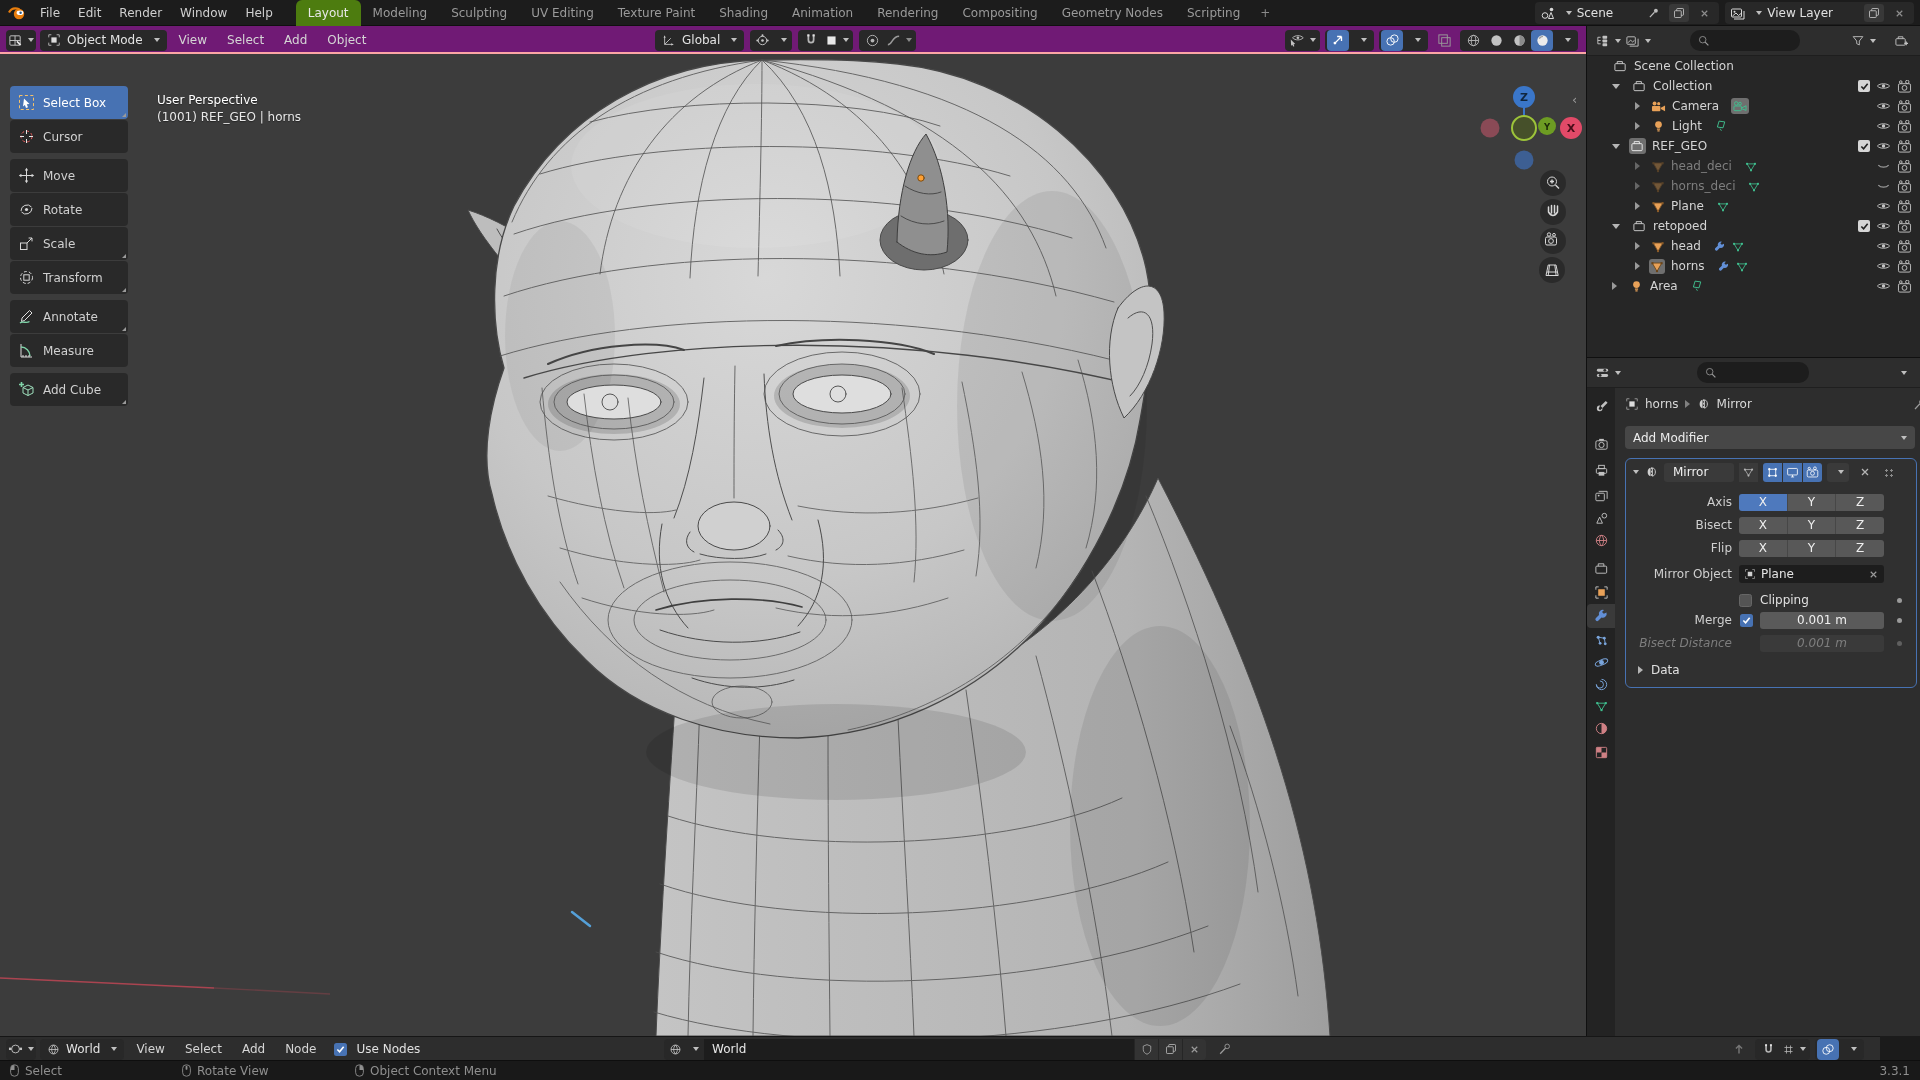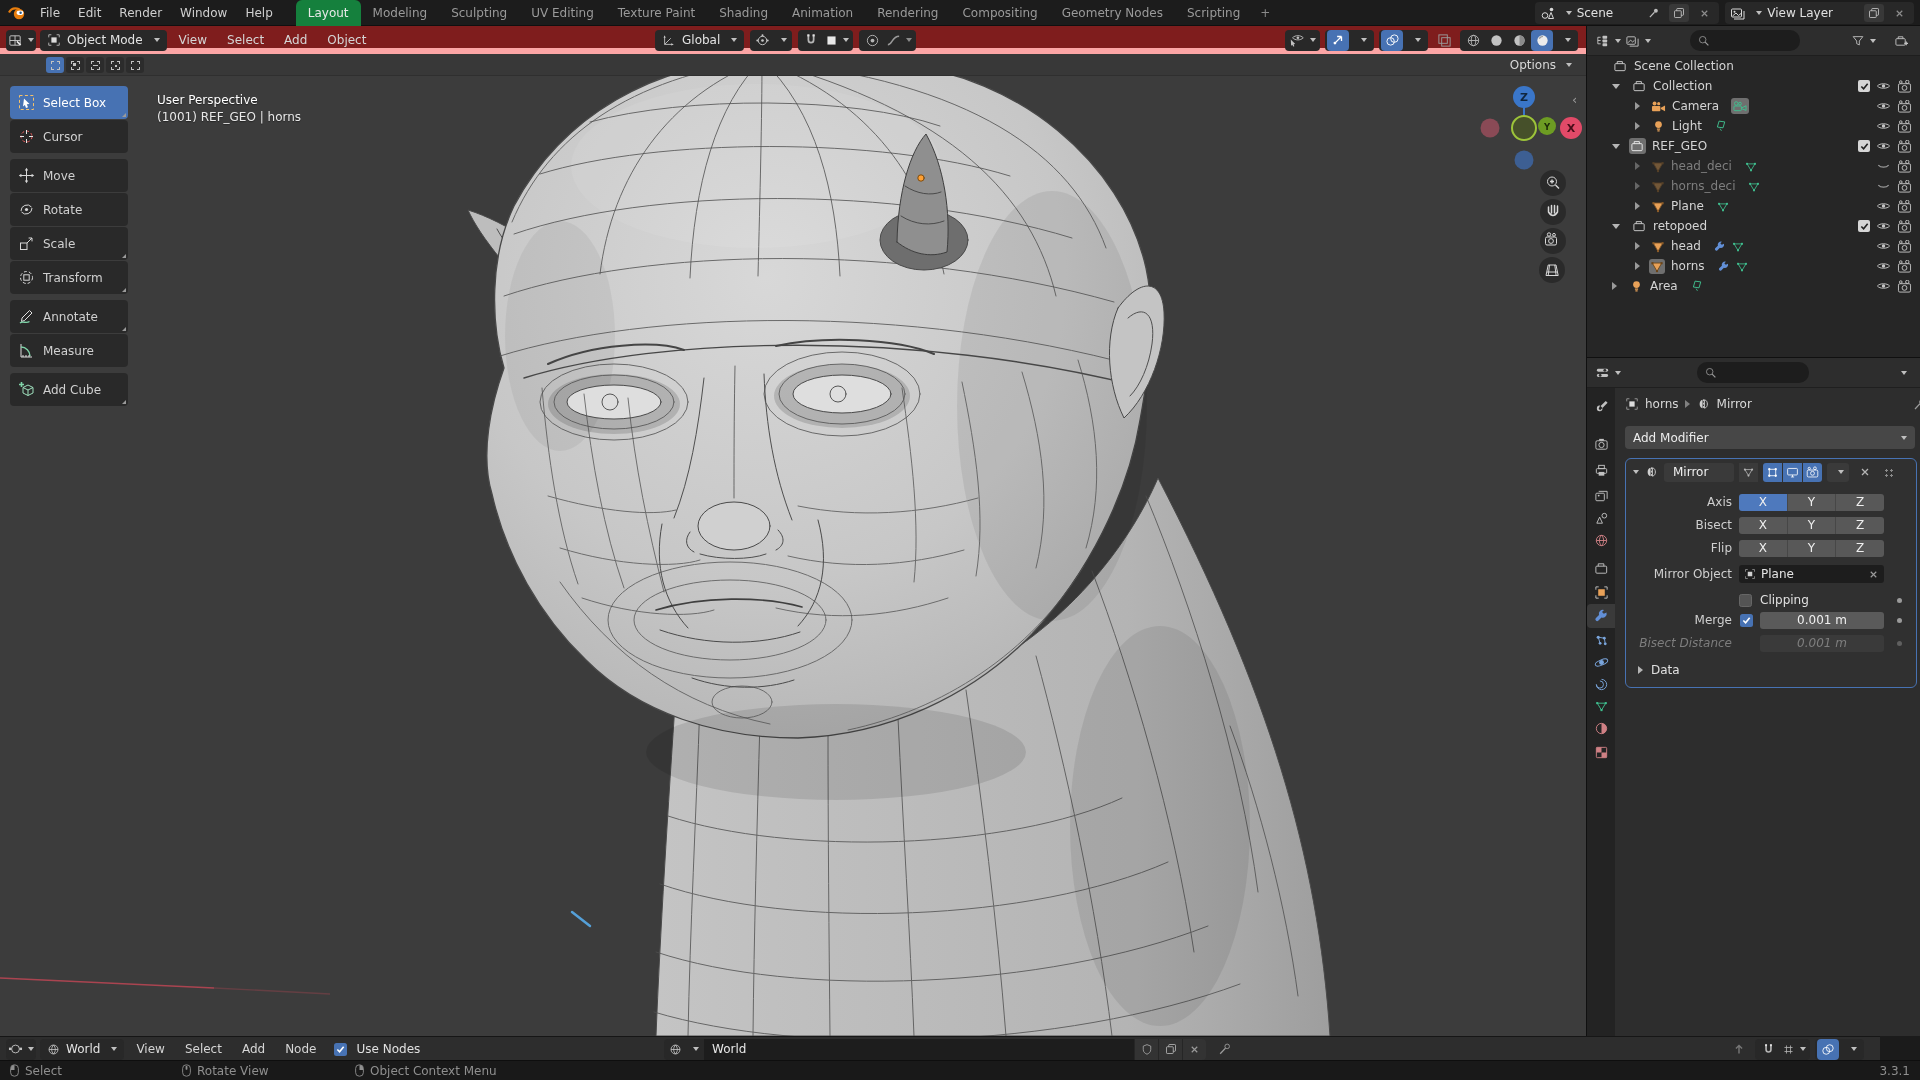--- a/index.html
+++ b/index.html
@@ -10,30 +10,30 @@
 .caret.dim{border-top-color:#8a8a8a;}
 .tri{width:0;height:0;display:inline-block;flex:none;}
 .tri.down{border-left:4.5px solid transparent;border-right:4.5px solid transparent;border-top:5.5px solid #b5b5b5;}
 .tri.right{border-top:4.5px solid transparent;border-bottom:4.5px solid transparent;border-left:5.5px solid #9a9a9a;}
 svg{display:block;}
 
 #topbar{position:absolute;left:0;top:0;width:1920px;height:26px;background:#1c1c1c;display:flex;align-items:center;border-bottom:1px solid #101010;}
 #topbar .menu{padding:0 9px;color:#cfcfcf;height:26px;line-height:26px;}
 #tabs{display:flex;align-items:flex-end;height:26px;margin-left:14px;}
 .tab{padding:0 12px;height:26px;line-height:26px;color:#9a9a9a;white-space:nowrap;}
-.tab.active{background:#15803d;color:#e8e8e8;border-radius:6px 6px 0 0;}
+.tab.active{background:#4d7c0f;color:#e8e8e8;border-radius:6px 6px 0 0;}
 .tab.add{color:#8a8a8a;padding:0 8px;}
 #tb-right{position:absolute;right:6px;top:2px;display:flex;gap:6px;align-items:center;height:22px;}
 .tb-field{display:flex;align-items:center;background:#282828;border-radius:4px;height:22px;padding:0 5px;gap:5px;}
 .tb-field .name{color:#e0e0e0;padding-right:26px;}
 .mini-btn{width:20px;height:18px;display:flex;align-items:center;justify-content:center;background:#383838;border-radius:3px;}
 .mini-btn.plain{background:transparent;}
 
 #viewport{position:absolute;left:0;top:26px;width:1587px;height:1010px;background:#3c3c3c;overflow:hidden;border-right:1px solid #101010;}
-#vp-header{position:absolute;left:0;top:0;width:100%;height:28px;background:#7f1d1d;border-bottom:6px solid #fca5a5;z-index:30;}
+#vp-header{position:absolute;left:0;top:0;width:100%;height:28px;background:#701a75;border-bottom:2px solid #fca5a5;z-index:30;}
 .hgroup{position:absolute;top:0;height:28px;display:flex;align-items:center;gap:4px;}
 .dd{display:inline-flex;align-items:center;background:#282828;border-radius:4px;height:21px;padding:0 7px;gap:6px;color:#e2e2e2;}
 .menu-item{padding:0 8px;color:#d5d5d5;}
 .icon-btn{display:inline-flex;align-items:center;justify-content:center;height:21px;min-width:22px;border-radius:4px;padding:0 2px;}
 .icon-btn.on{background:#4772b3;}
 .seg{display:inline-flex;background:#282828;border-radius:4px;height:21px;align-items:center;padding:0 2px;gap:1px;}
 #vp-toolstrip{position:absolute;left:0;top:28px;width:100%;height:22px;background:#383838;border-bottom:1px solid #2f2f2f;z-index:25;}
 .selmode{position:absolute;left:46px;top:3px;display:flex;gap:2px;}
 .sm-btn{width:18px;height:16px;background:#2c2c2c;border-radius:3px;display:flex;align-items:center;justify-content:center;}
 .sm-btn.on{background:#4772b3;}
@@ -471,43 +471,20 @@
               <path d="M4.5 6 a4.5 4.5 0 0 1 4 -2.5" stroke="#9a9a9a" stroke-width="1.4" fill="none"></path>
             </svg>
           </span>
           <span class="icon-btn">
               <span class="caret"></span>
             </span>
         </span>
       </div>
     </div>
 
-    <div id="vp-toolstrip">
-      <div class="selmode">
-        <span class="sm-btn on">
-            <span class="sm-glyph"></span>
-          </span>
-        <span class="sm-btn">
-            <span class="sm-glyph f"></span>
-          </span>
-        <span class="sm-btn">
-            <span class="sm-glyph m"></span>
-          </span>
-        <span class="sm-btn">
-            <span class="sm-glyph d"></span>
-          </span>
-        <span class="sm-btn">
-            <span class="sm-glyph"></span>
-          </span>
-      </div>
-      <div id="options-btn">
-        <span>Options</span>
-        <span class="caret"></span>
-      </div>
-    </div>
 
     <div id="vp-overlay-text">
       <div>User Perspective</div>
       <div class="l2">(1001) REF_GEO | horns</div>
     </div>
 
     <div id="toolbar">
       <div class="tool active">
         <svg width="17" height="17" viewBox="0 0 17 17">
           <rect x="1.5" y="1.5" width="14" height="14" stroke="#f5c169" stroke-dasharray="3 2.4" fill="none"></rect>

